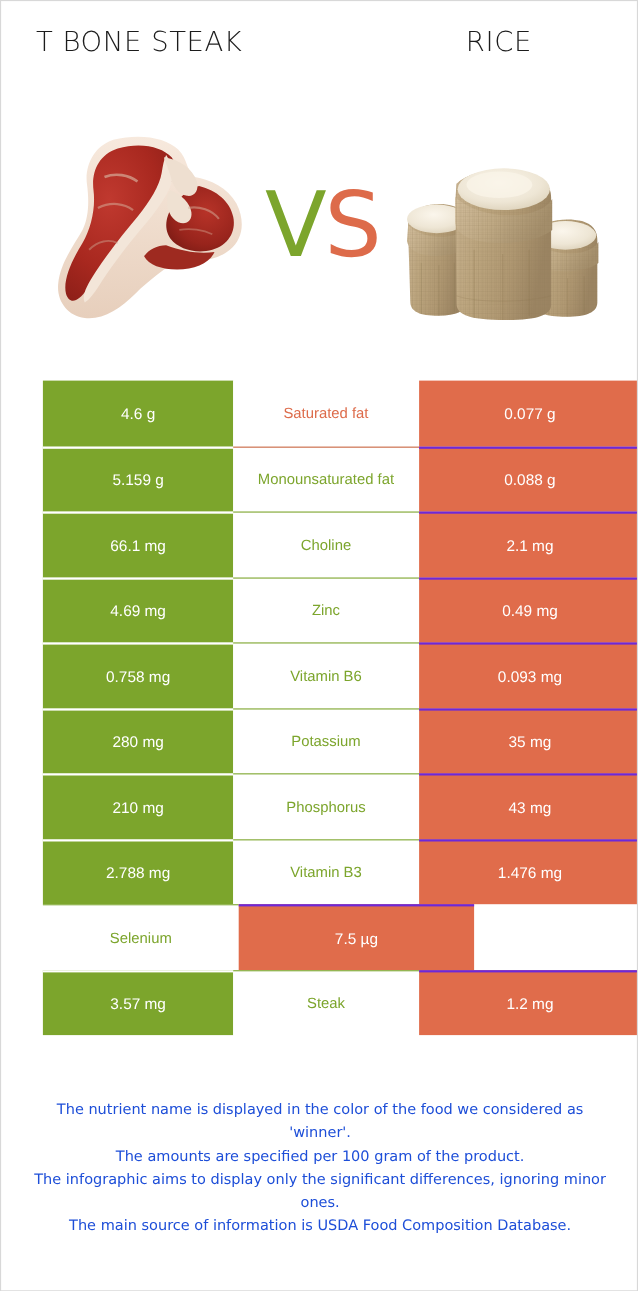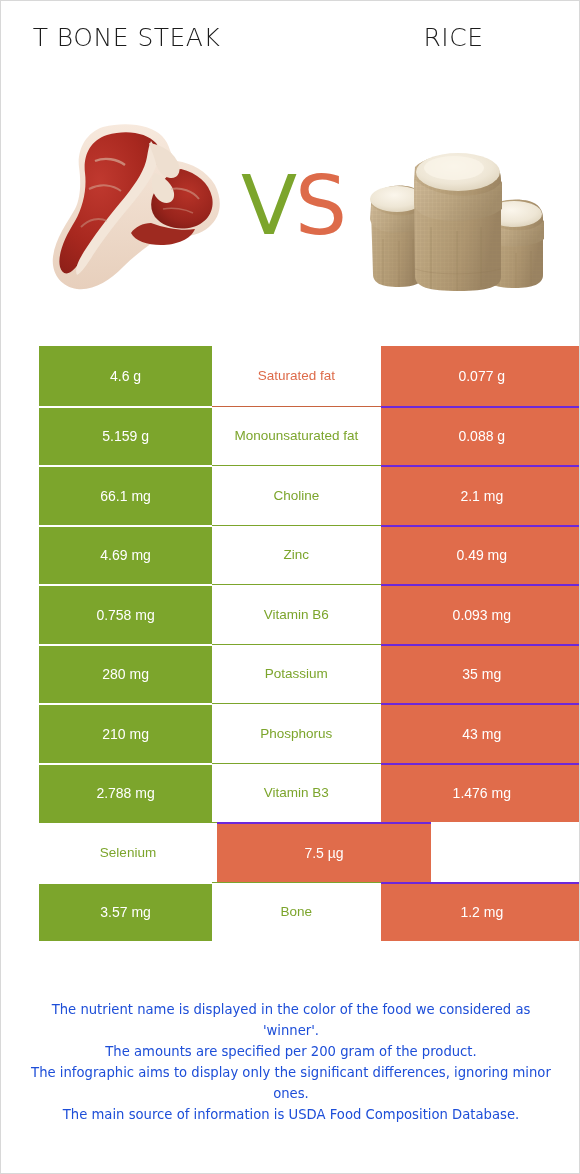--- a/index.html
+++ b/index.html
@@ -358,26 +358,26 @@
       </div>
       <div class="row win-green after-green">
         <div class="gap"></div>
         <div class="cell cell-mid">Selenium</div>
         <div class="gap"></div>
         <div class="cell cell-right">7.5 µg</div>
       </div>
       <div class="row win-green after-green">
         <div class="cell cell-left">3.57 mg</div>
         <div class="gap"></div>
-        <div class="cell cell-mid">Bone</div>
+        <div class="cell cell-mid">Steak</div>
         <div class="gap"></div>
         <div class="cell cell-right">1.2 mg</div>
       </div>
     </div>
 
   <div class="footer">
     <div>The nutrient name is displayed in the color of the food we considered as 'winner'.</div>
-    <div>The amounts are specified per 200 gram of the product.</div>
+    <div>The amounts are specified per 100 gram of the product.</div>
     <div>The infographic aims to display only the significant differences, ignoring minor ones.</div>
     <div>The main source of information is USDA Food Composition Database.</div>
   </div>
 
 </div>
 
 </body></html>

